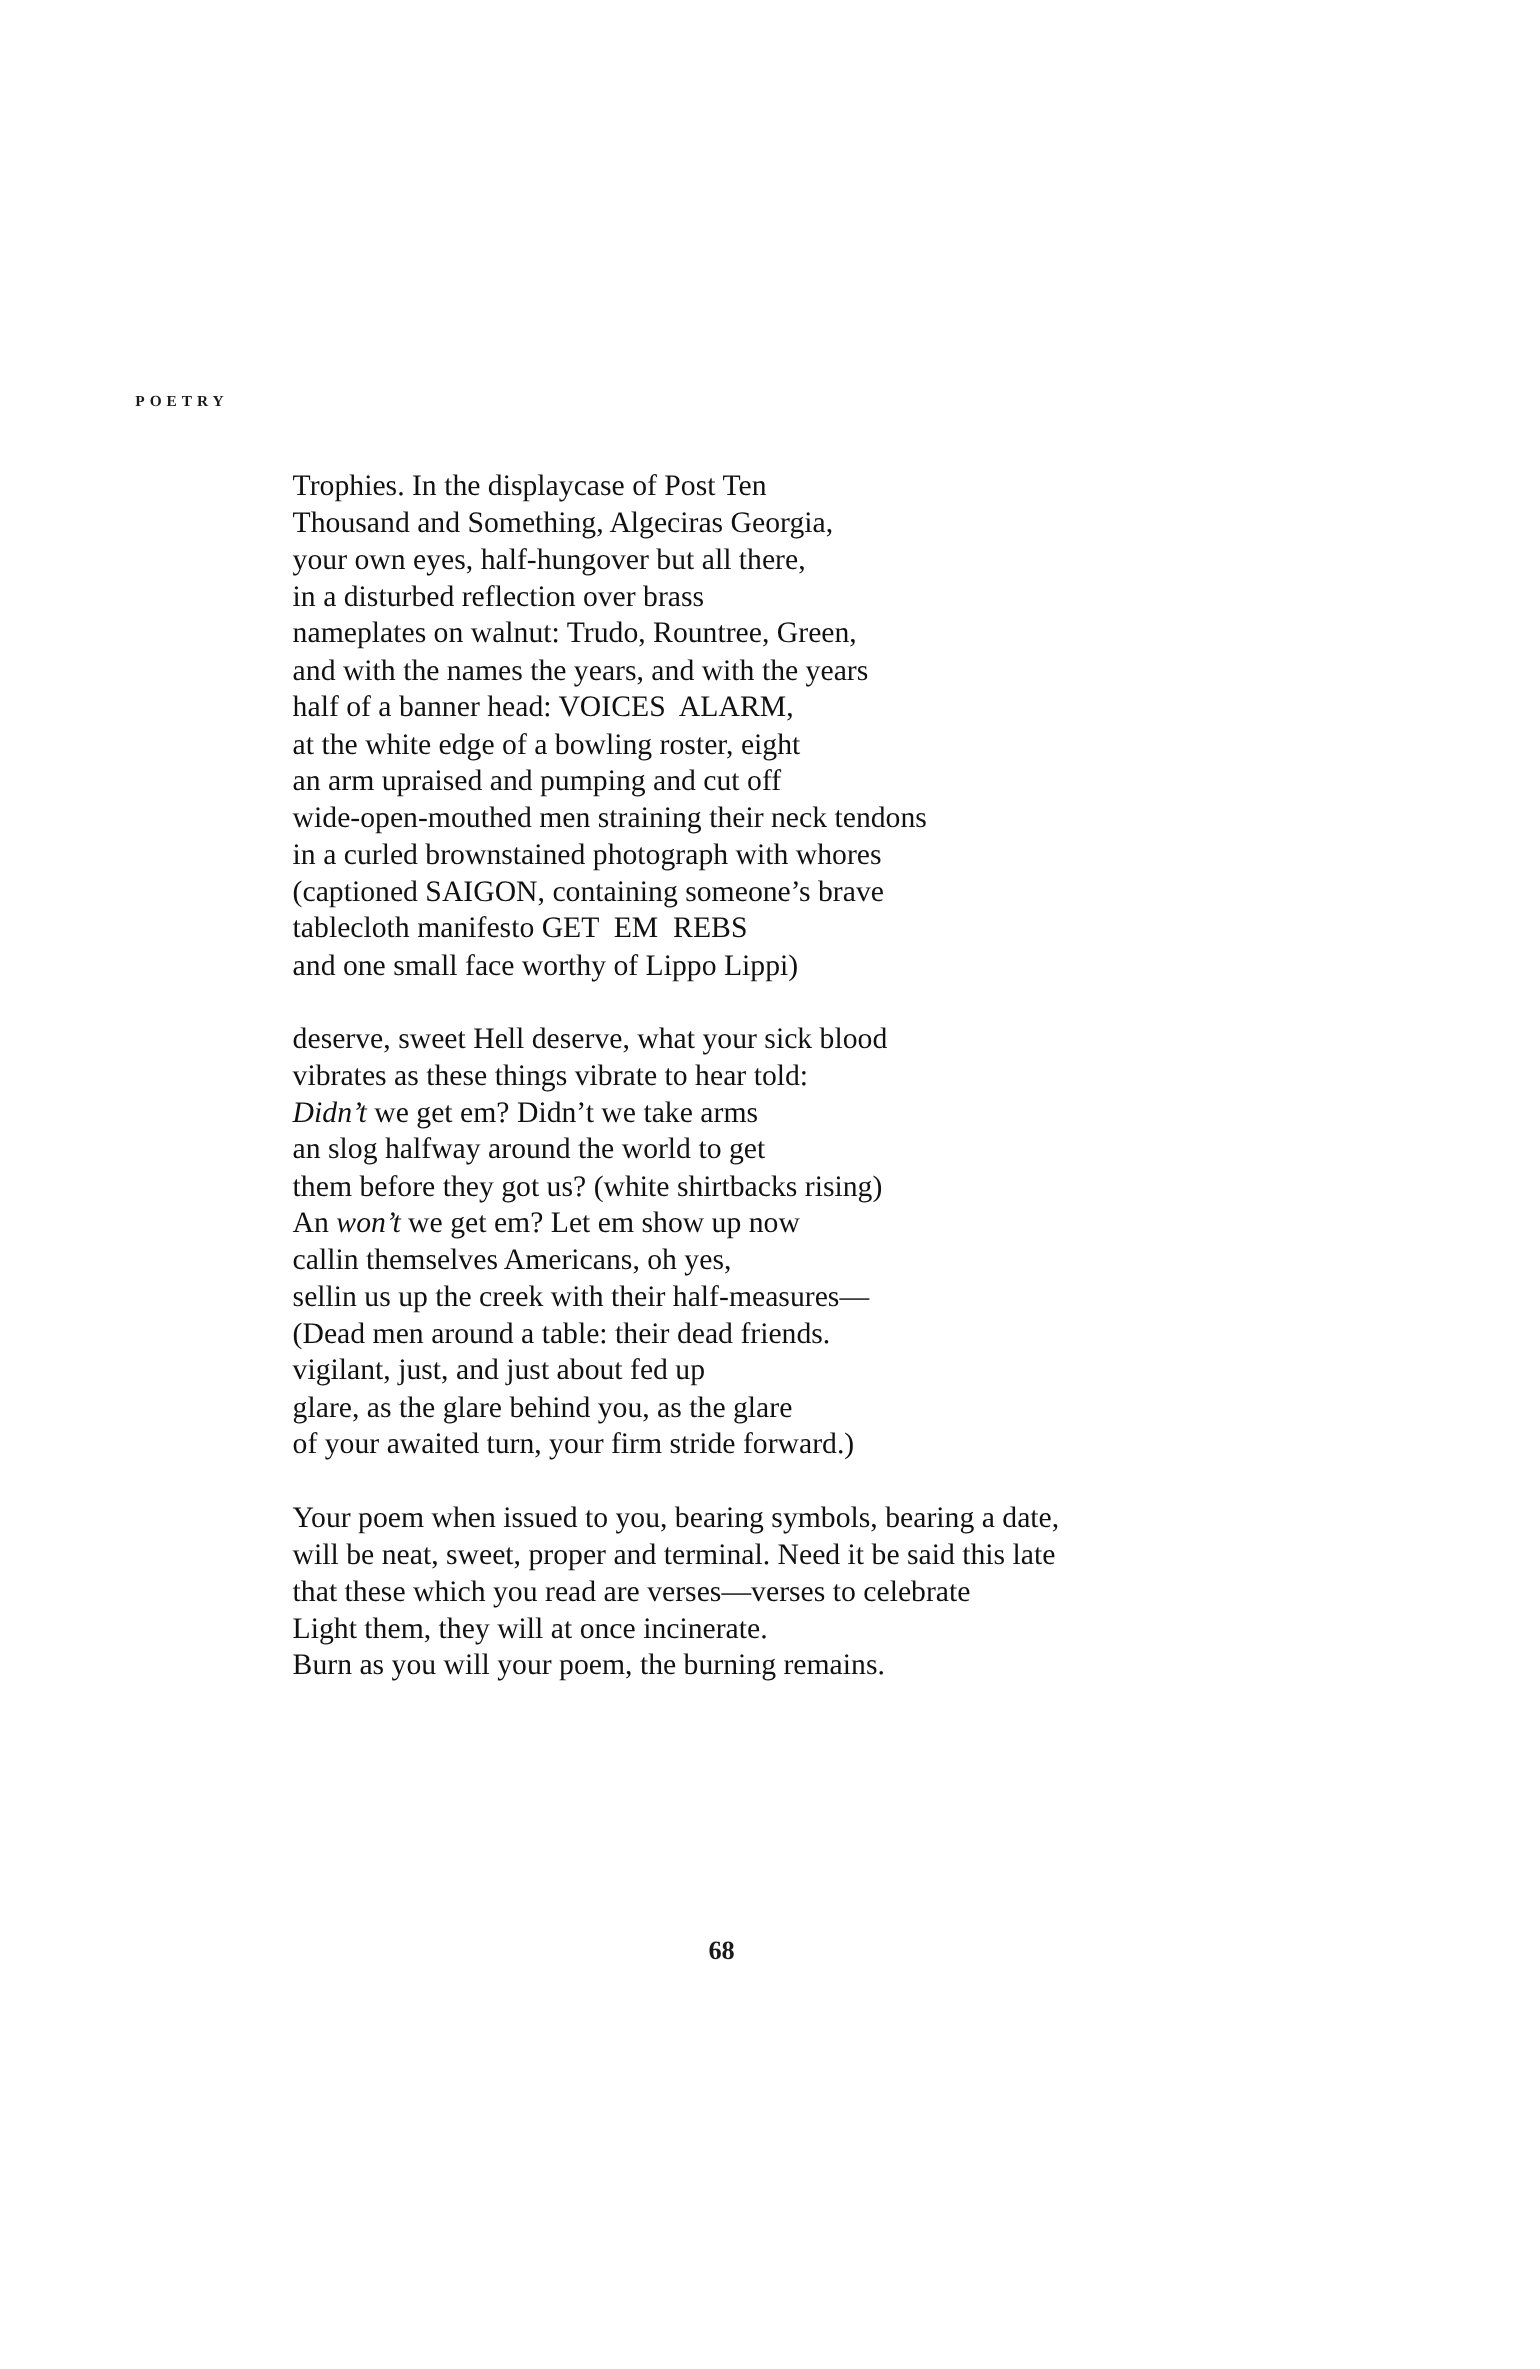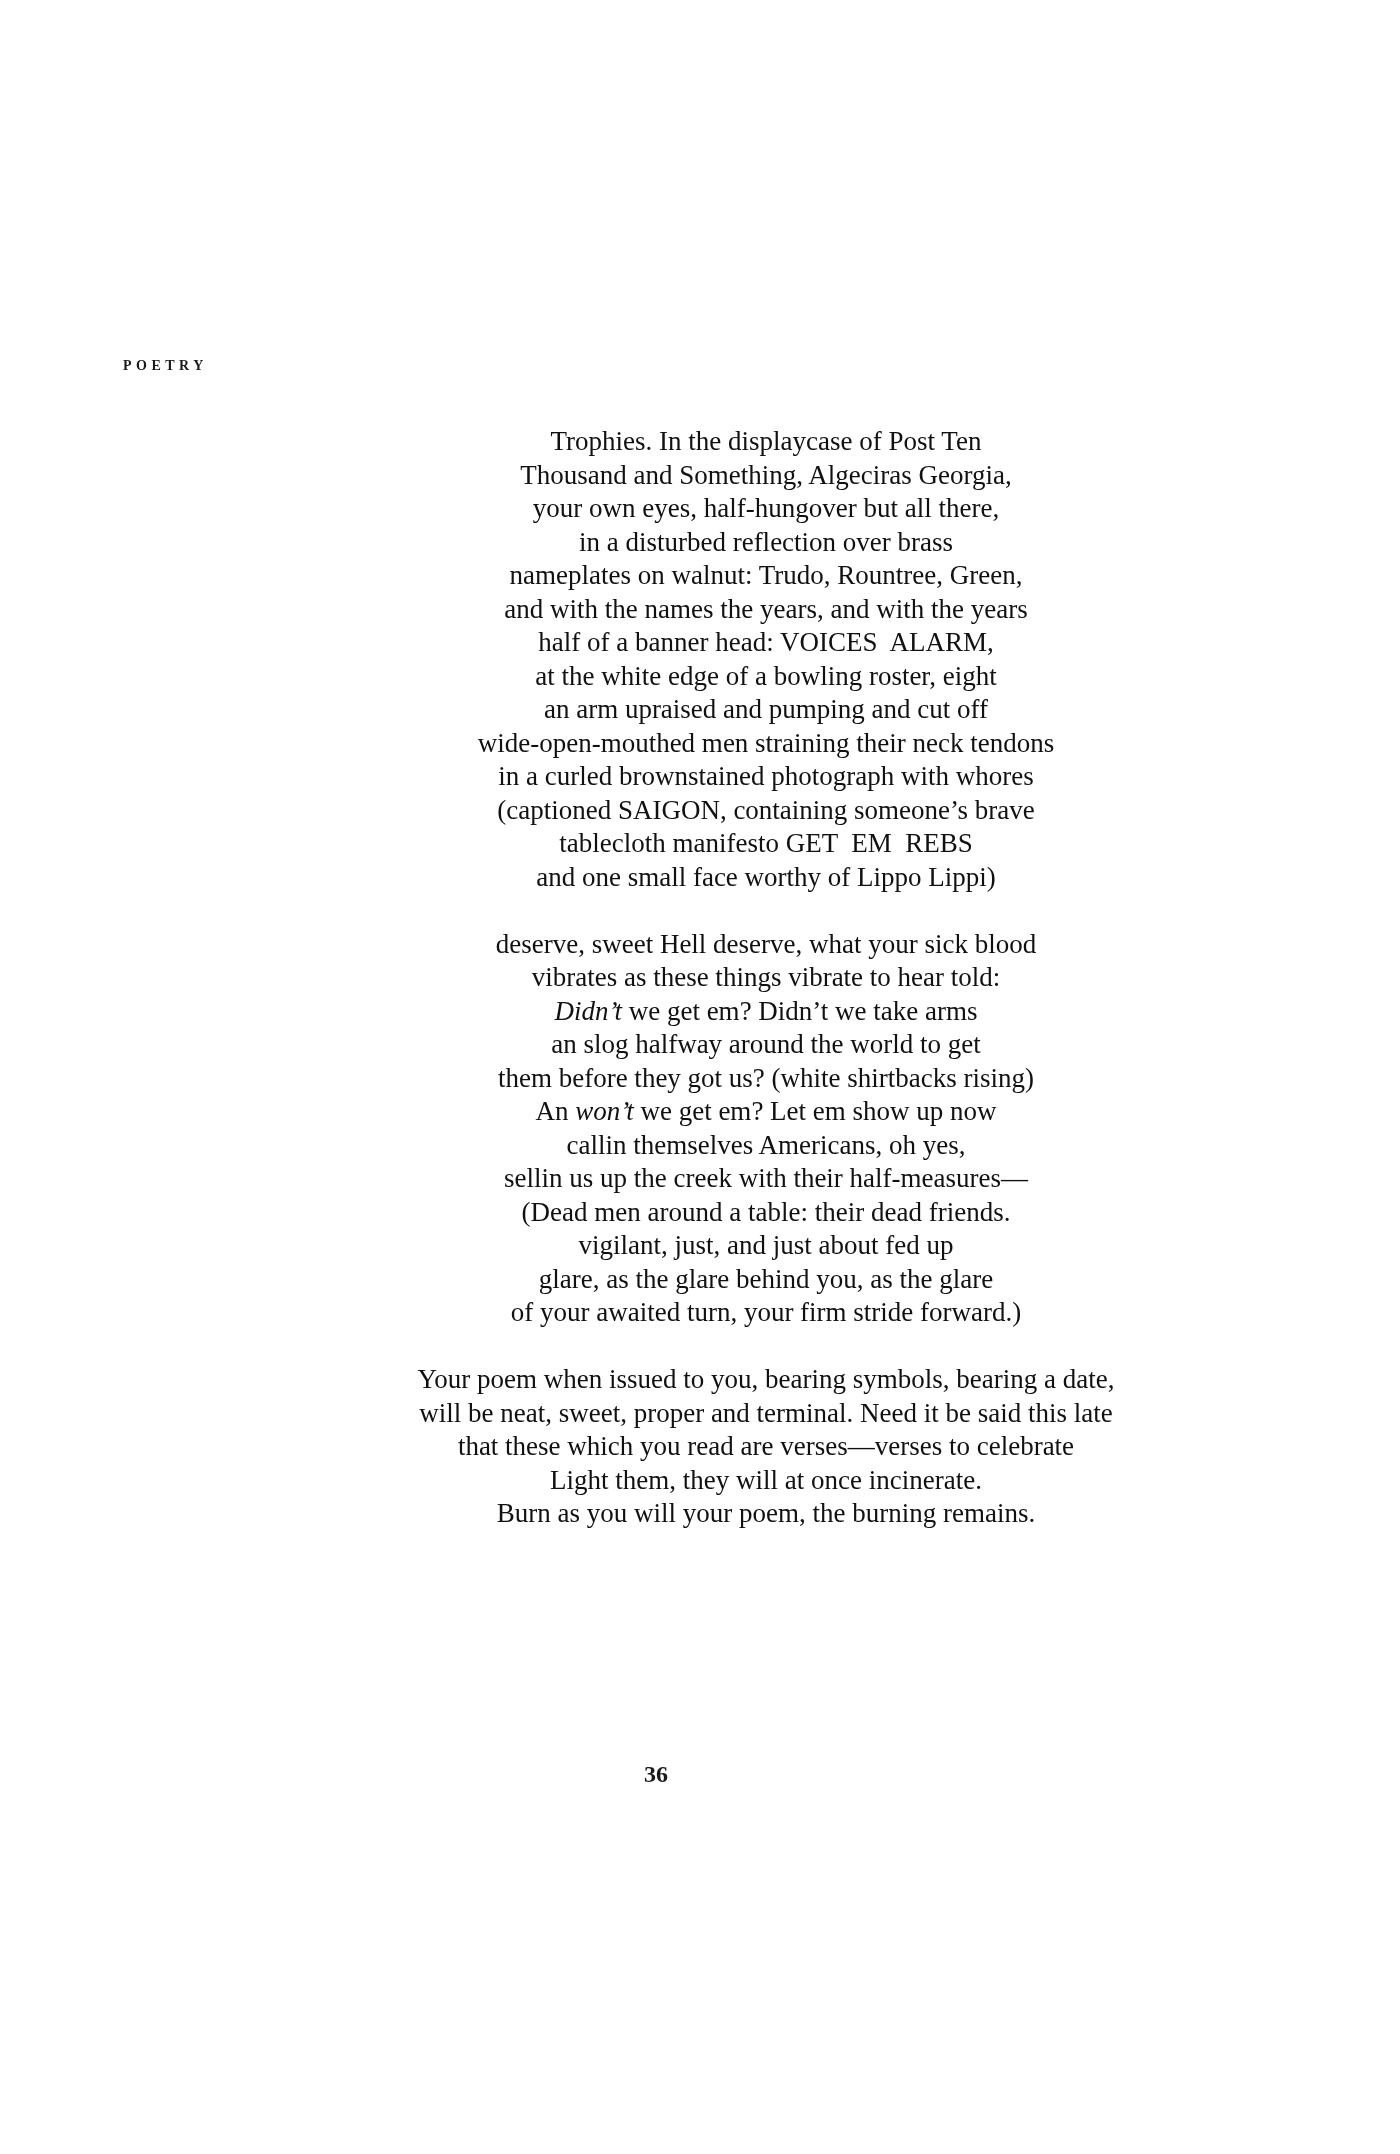--- a/index.html
+++ b/index.html
@@ -28,21 +28,20 @@
   .poem {
     position: absolute;
     left: 266px;
     top: 425px;
     width: 1000px;
     font-size: 27px;
     line-height: 33.5px;
   }
   .stanza {
     margin: 0 0 33.5px 0;
-    text-align: center;
   }
   .line {
     display: block;
     white-space: pre;
     height: 33.5px;
   }
   .line i {
     font-style: italic;
     margin-top: 27px;
   }
@@ -98,13 +97,13 @@
   <div class="stanza">
     <span class="line">Your poem when issued to you, bearing symbols, bearing a date,</span>
     <span class="line">will be neat, sweet, proper and terminal. Need it be said this late</span>
     <span class="line">that these which you read are verses—verses to celebrate</span>
     <span class="line">Light them, they will at once incinerate.</span>
     <span class="line">Burn as you will your poem, the burning remains.</span>
   </div>
 
 </div>
 
-<div class="page-number">36</div>
+<div class="page-number">68</div>
 
 </body></html>

